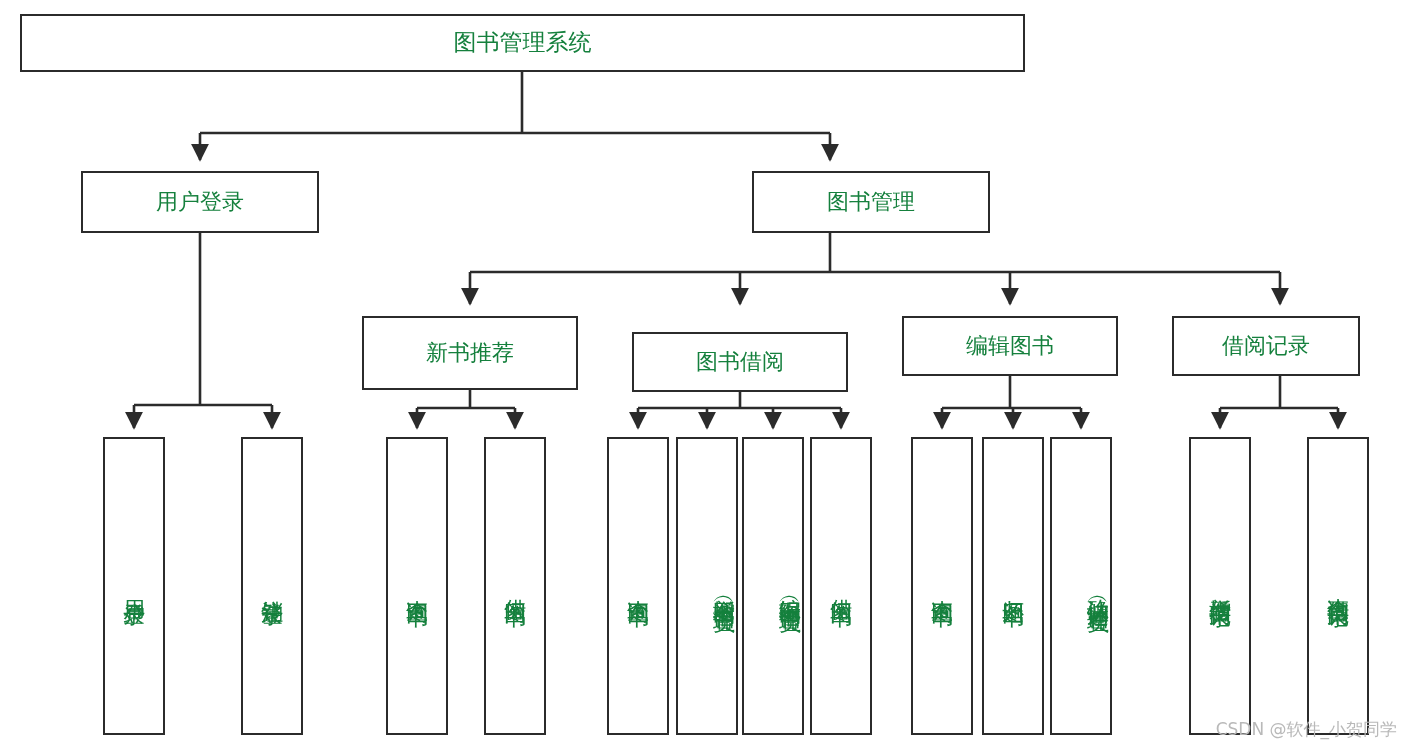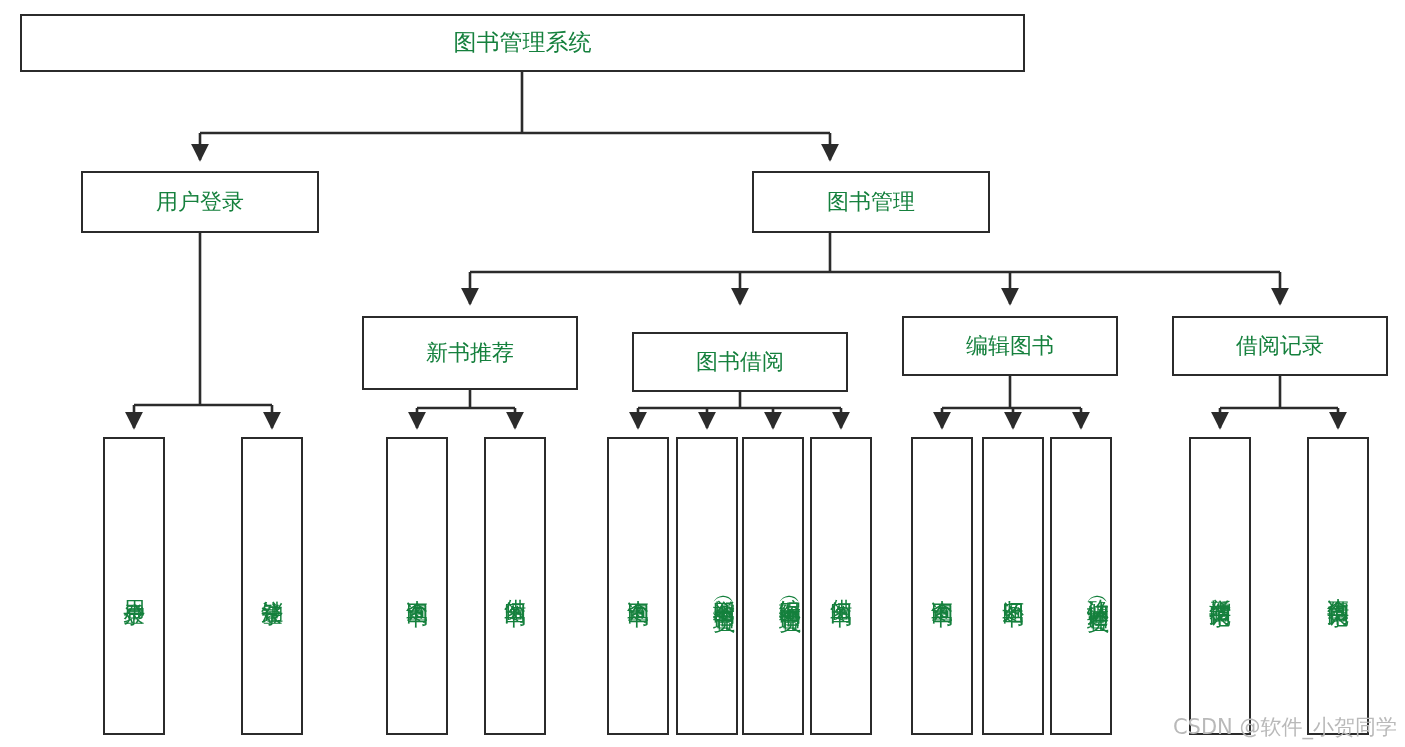--- a/index.html
+++ b/index.html
@@ -56,21 +56,21 @@
     padding-top: 0;
   }
   .label {
     line-height: 1.12;
     white-space: nowrap;
   }
   .watermark {
     position: absolute;
     right: 8px;
     bottom: 6px;
-    font-size: 21px;
+    font-size: 17px;
     color: #b9b9b9;
     z-index: 5;
     white-space: nowrap;
   }
 </style>
 </head>
 <body>
 
 <div id="canvas">
 
@@ -137,21 +137,21 @@
 
   <div class="node branch" style="left:362px; top:316px; width:216px; height:74px;">
     <span class="label">新书推荐</span>
   </div>
   <div class="node branch" style="left:632px; top:316px; width:216px; height:60px;margin-top:16px;">
     <span class="label">图书借阅</span>
   </div>
   <div class="node branch" style="left:902px; top:316px; width:216px; height:60px;">
     <span class="label">编辑图书</span>
   </div>
-  <div class="node branch" style="left:1172px; top:316px; width:216px; height:60px;justify-content:center;">
+  <div class="node branch" style="left:1172px; top:316px; width:188px; height:60px;justify-content:center;">
     <span class="label">借阅记录</span>
   </div>
 
   <div class="node leaf mid" style="left:103px; top:437px; width:62px; height:298px;">
     <span class="label">用户登录</span>
   </div>
   <div class="node leaf mid" style="left:241px; top:437px; width:62px; height:298px;">
     <span class="label">注销登录</span>
   </div>
 

